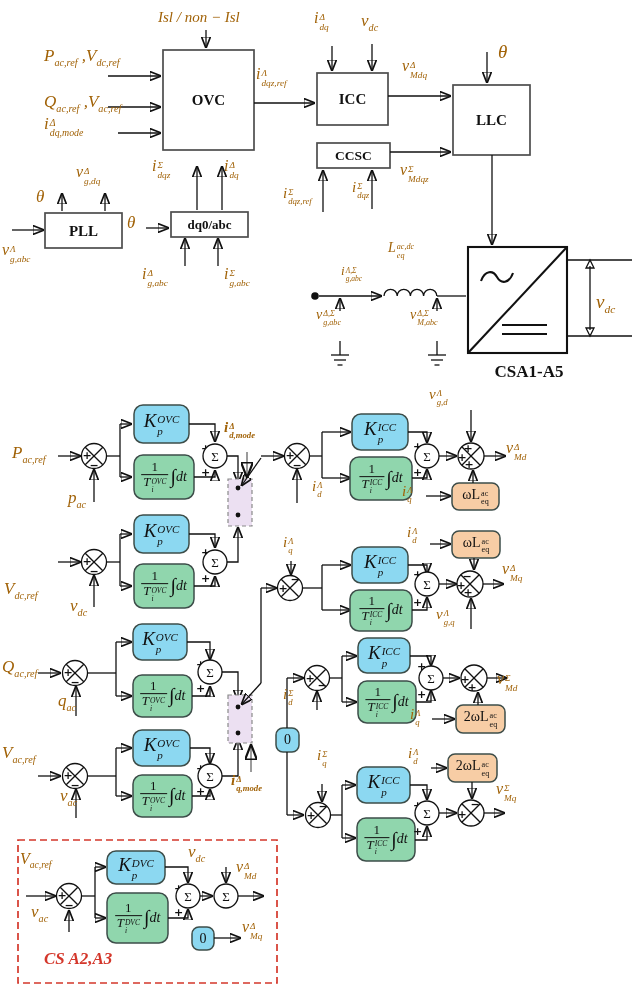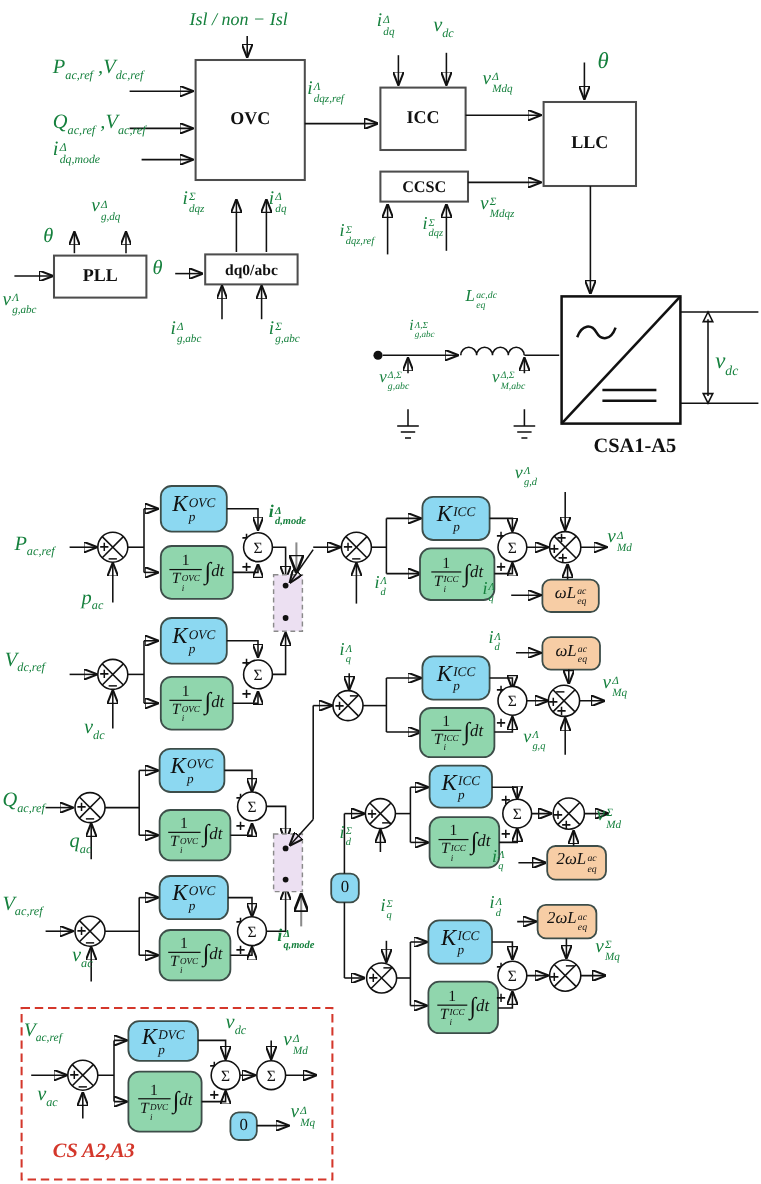--- a/index.html
+++ b/index.html
@@ -13,29 +13,29 @@
 svg .or{fill:#f7cda5}
 svg .sw{fill:#ece0f2;stroke:#8a8a8a;stroke-width:1.2;stroke-dasharray:4 3}
 svg .red{stroke:#d4372b;stroke-width:1.7;stroke-dasharray:7 4;fill:none}
 svg .gy{stroke:#8a8a8a;stroke-width:1.7}
 svg .jc{fill:#fff;stroke:#111;stroke-width:1.3}
 svg .dot{fill:#111;stroke:none}
 svg .w2{stroke-width:2.1;stroke:#111}
 svg text{stroke:none}
 svg text.sg{font:bold 11px "DejaVu Sans",sans-serif;fill:#111;text-anchor:middle}
 svg text.sm{font:13px "Liberation Serif",serif;fill:#111;text-anchor:middle}
-.lbl{position:absolute;font-style:italic;font-size:16px;color:#15803d;white-space:nowrap;line-height:1.05}
+.lbl{position:absolute;font-style:italic;font-size:16px;color:#a16207;white-space:nowrap;line-height:1.05}
 .s13{font-size:13px}.s14{font-size:14px}.s15{font-size:15px}.s17{font-size:17px}.s19{font-size:19px}
 .b{font-weight:bold}
 .ss{display:inline-flex;flex-direction:column;align-items:flex-start;font-size:0.58em;line-height:1.05;vertical-align:0.32em;margin-left:1px}
 .ss .up,.ss .dn{display:block}
 .sb{font-size:0.6em;vertical-align:-0.45em}
 .bt{position:absolute;transform:translate(-50%,-50%);white-space:nowrap;color:#111;text-align:center}
 .bt.k{font-size:19px;font-style:italic}
-.bt.om{font-size:14px;font-style:italic}
+.bt.om{font-size:14px;}
 .bt.z{font-size:14px}
 .bt.int{display:flex;align-items:center;font-size:13px;transform:translate(-50%,-50%)}
 .frac{display:inline-flex;flex-direction:column;align-items:center;line-height:1.1}
 .fr-n{font-style:normal}
 .fr-d{border-top:1.2px solid #111;padding:0 2px;font-style:italic}
 .isym{font-size:20px;margin-left:2px}
 .idt{font-style:italic;font-size:14px}
 .boxlbl{position:absolute;transform:translate(-50%,-50%);font-weight:bold;font-size:15px;color:#111;white-space:nowrap}
 .redtxt{color:#d4372b}
 </style>
@@ -479,21 +479,21 @@
         <span class="dn">g,abc</span>
       </span></div>
 <div class="lbl s14" style="left:410px;top:308px">v<span class="ss">
         <span class="up">Δ,Σ</span>
         <span class="dn">M,abc</span>
       </span></div>
 <div class="lbl s19" style="left:596px;top:292px">v<span class="sb">dc</span></div>
 
 <div class="lbl s17" style="left:12px;top:444px">P<span class="sb">ac,ref</span></div>
 <div class="lbl s17" style="left:68px;top:489px">p<span class="sb">ac</span></div>
-<div class="lbl s17" style="left:4px;top:541px">V<span class="sb">dc,ref</span></div>
+<div class="lbl s17" style="left:4px;top:580px">V<span class="sb">dc,ref</span></div>
 <div class="lbl s17" style="left:70px;top:597px">v<span class="sb">dc</span></div>
 <div class="lbl s17" style="left:2px;top:658px">Q<span class="sb">ac,ref</span></div>
 <div class="lbl s17" style="left:58px;top:692px">q<span class="sb">ac</span></div>
 <div class="lbl s17" style="left:2px;top:744px">V<span class="sb">ac,ref</span></div>
 <div class="lbl s17" style="left:60px;top:787px">v<span class="sb">ac</span></div>
 <div class="lbl s15 b" style="left:224px;top:420px">i<span class="ss">
         <span class="up">Δ</span>
         <span class="dn">d,mode</span>
       </span></div>
 <div class="lbl s15 b" style="left:231px;top:773px">i<span class="ss">

